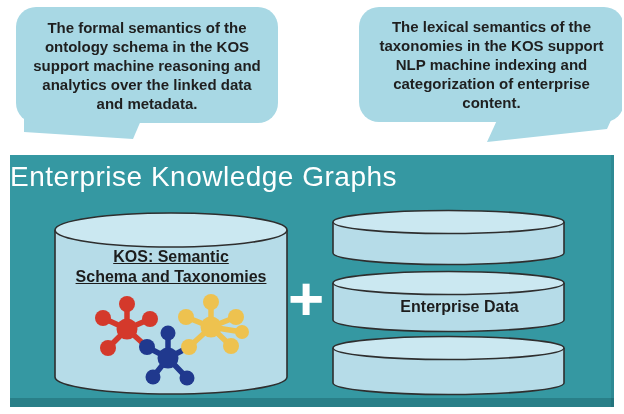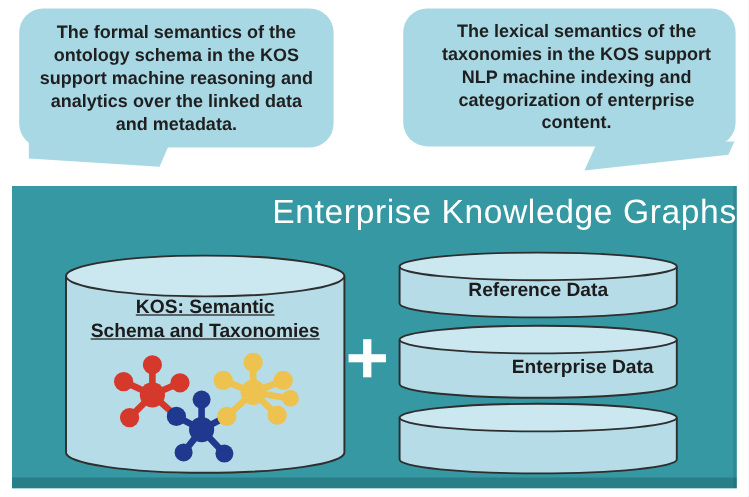--- a/index.html
+++ b/index.html
@@ -8,44 +8,44 @@
     background:#ffffff;
     font-family:"Liberation Sans","DejaVu Sans",sans-serif;
   }
   
   .tails-svg{position:absolute;left:0;top:0;width:624px;height:160px;}
   .bubble{
     position:absolute;background:#a8d8e4;border-radius:20px;
     display:flex;align-items:center;justify-content:center;
   }
   .bubble-left{left:16px;top:7px;width:262px;height:116px;}
-  .bubble-right{left:336px;top:7px;width:265px;height:115px;padding-left:12px;}
+  .bubble-right{left:359px;top:7px;width:265px;height:115px;}
   .bubble-text{
     white-space:pre;text-align:center;
     font-size:15px;font-weight:700;line-height:19px;color:#1f1f1f;
   }
   
   .ekg-box{
     position:absolute;left:10px;top:155px;width:604px;height:252px;
     background:#3598a2;
     box-shadow:inset 0 -9px 0 rgba(0,40,46,0.22), inset -3px 0 0 rgba(0,40,46,0.12);
   }
   .box-title{
     position:absolute;left:0;top:6px;width:604px;
-    text-align:right;color:#ffffff;font-size:28px;font-weight:400;
+    text-align:left;color:#ffffff;font-size:28px;font-weight:400;
     letter-spacing:0.5px;
   }
   .diagram-svg{position:absolute;left:0;top:0;width:604px;height:252px;}
   .cyl-label{
     position:absolute;text-align:center;color:#1c1c1c;
     font-size:16px;font-weight:700;white-space:pre;line-height:20px;
   }
   .kos-label{left:45px;top:92px;width:232px;text-decoration:underline;}
   .ref-label{left:323px;top:78px;width:231px;}
-  .entdata-label{left:332px;top:142px;width:231px;padding-left:28px;}
+  .entdata-label{left:306px;top:142px;width:231px;padding-left:28px;}
   .entmeta-label{left:323px;top:205px;width:231px;}
   .plus-icon{
     position:absolute;left:266px;top:114px;width:60px;height:60px;
     display:flex;align-items:center;justify-content:center;
     color:#ffffff;font-size:62px;font-weight:700;line-height:60px;
   }
 </style>
 </head>
 <body>
 
@@ -127,19 +127,18 @@
         <circle cx="176" cy="162" r="8"></circle>
         <circle cx="226" cy="162" r="8"></circle>
         <circle cx="232" cy="177" r="7"></circle>
         <circle cx="221" cy="191" r="8"></circle>
         <circle cx="179" cy="192" r="8"></circle>
       </g>
     </svg>
 
     <div class="cyl-label kos-label">KOS: Semantic
 Schema and Taxonomies</div>
-    <div class="cyl-label ref-label">Reference Data</div>
     <div class="cyl-label entdata-label">Enterprise Data</div>
 
     <div class="plus-icon">+</div>
   </div>
 
 </div>
 
 </body></html>

